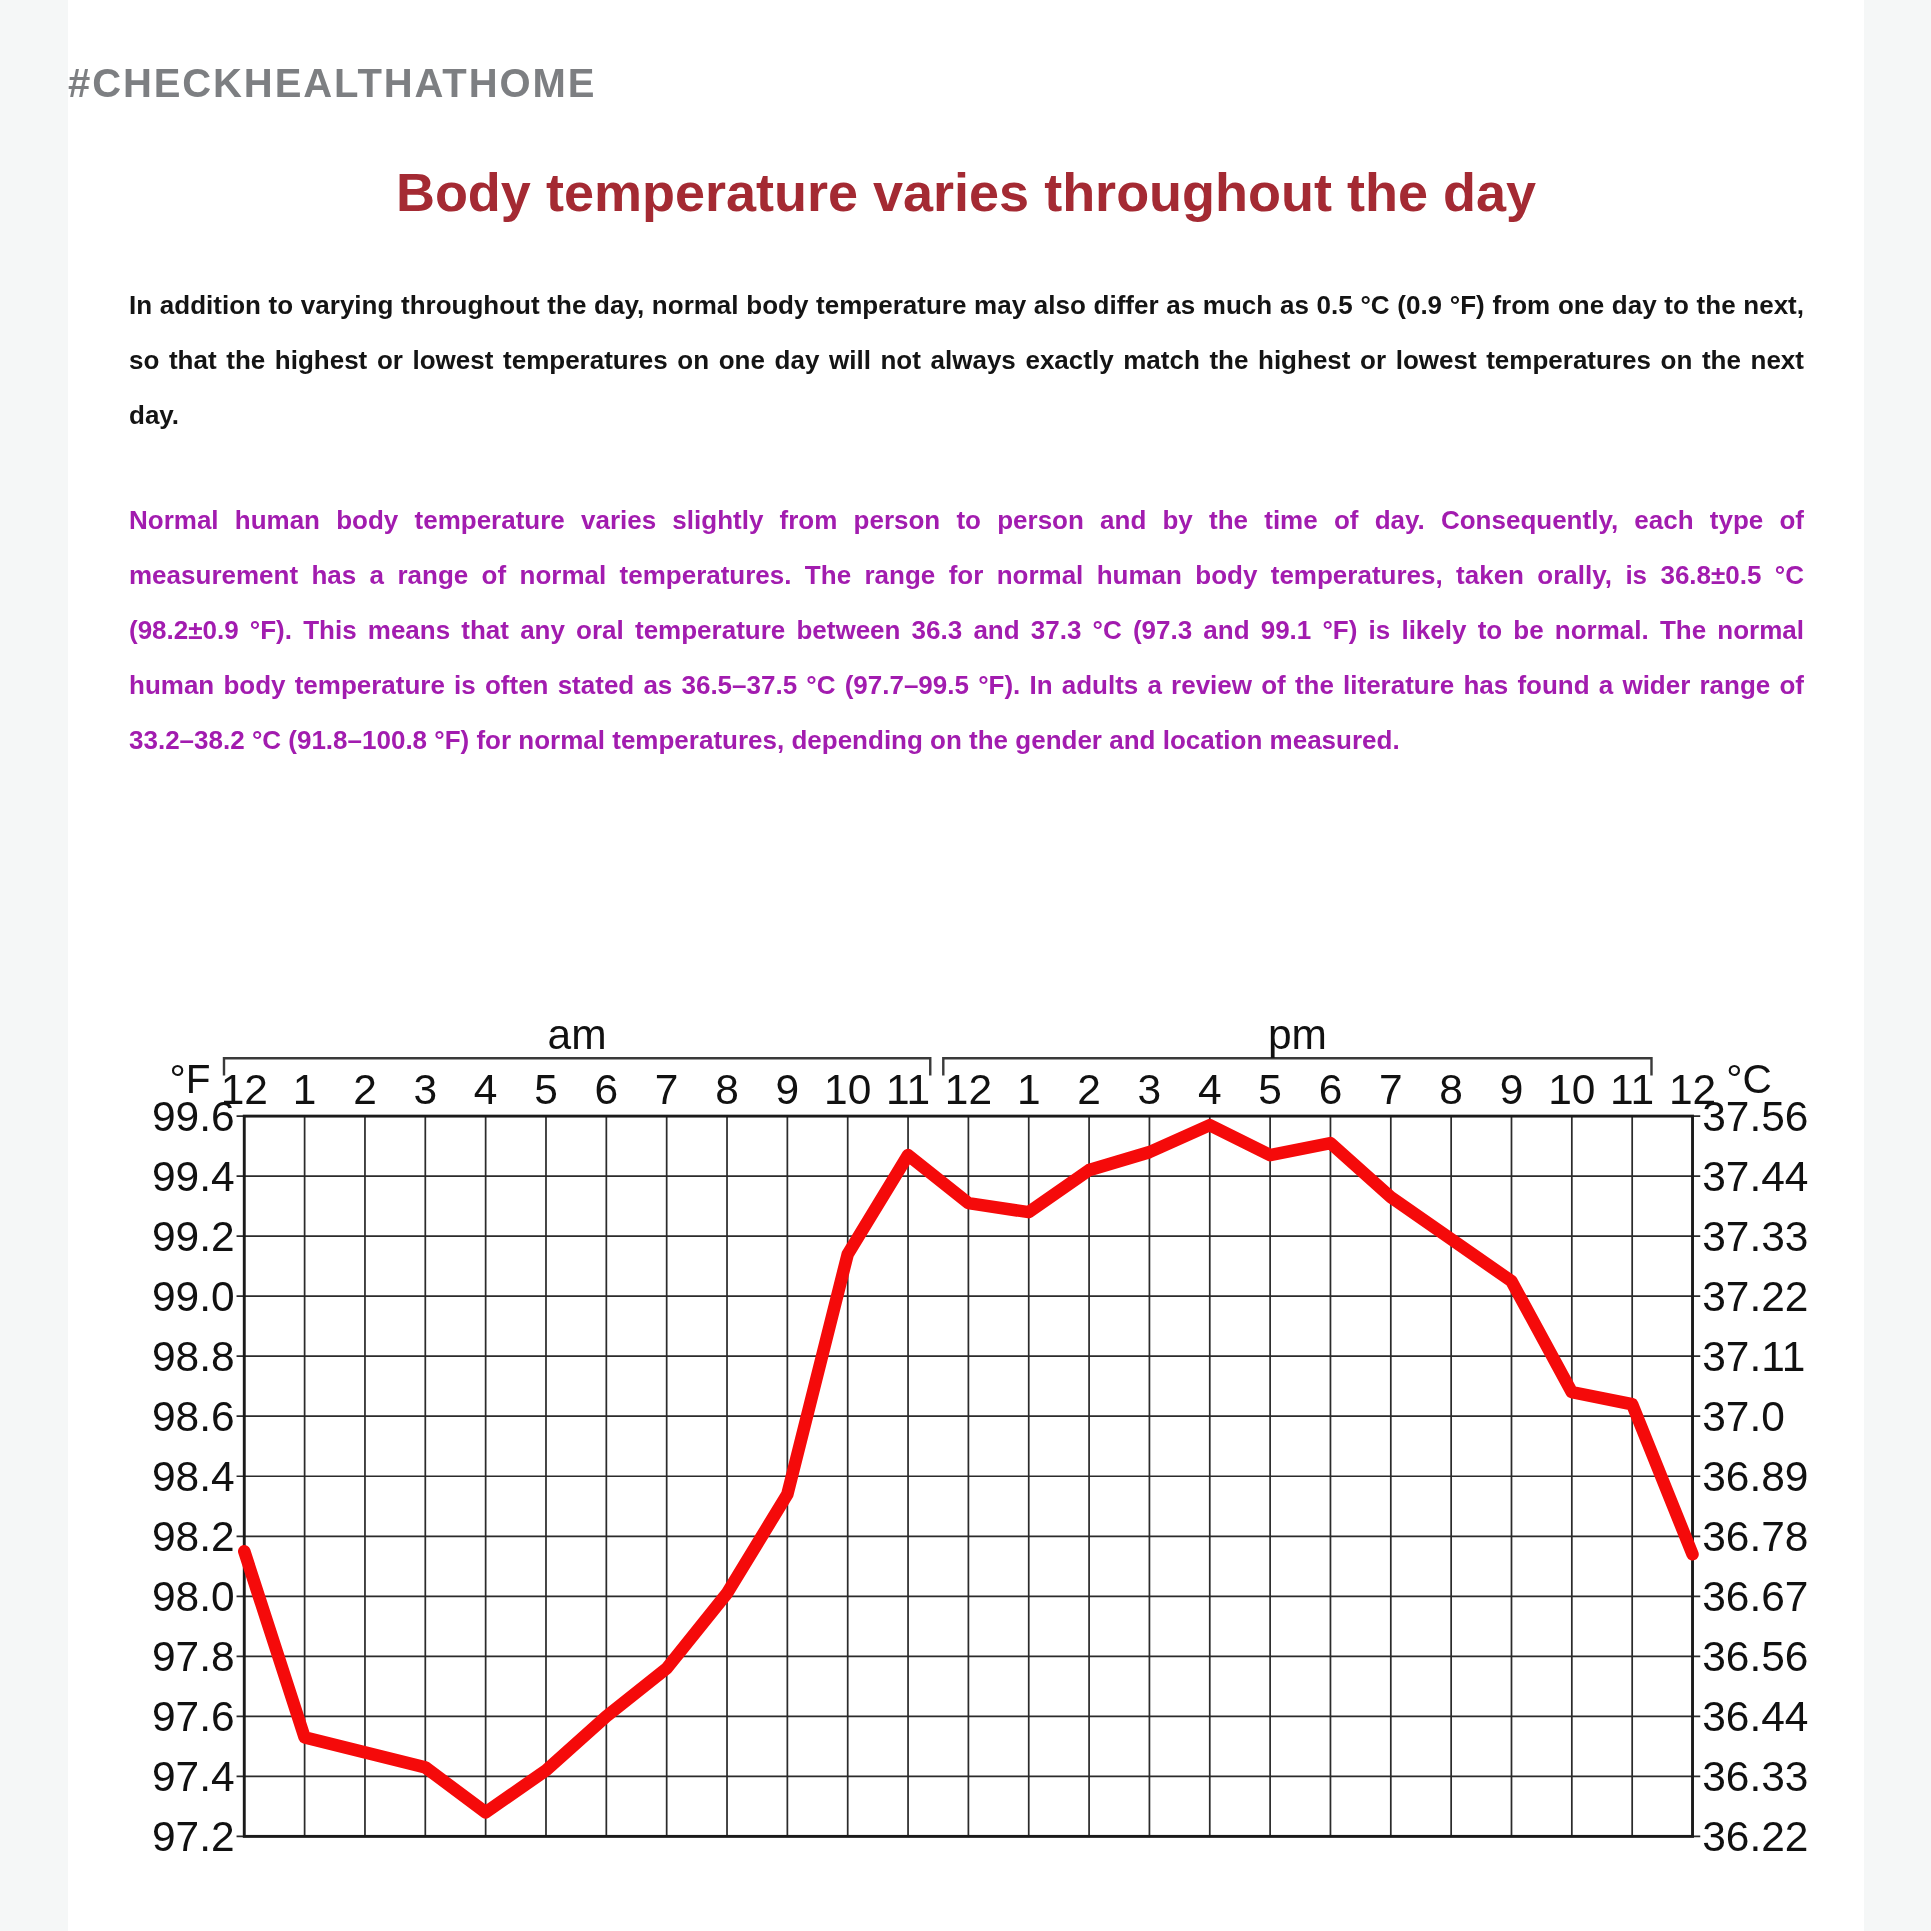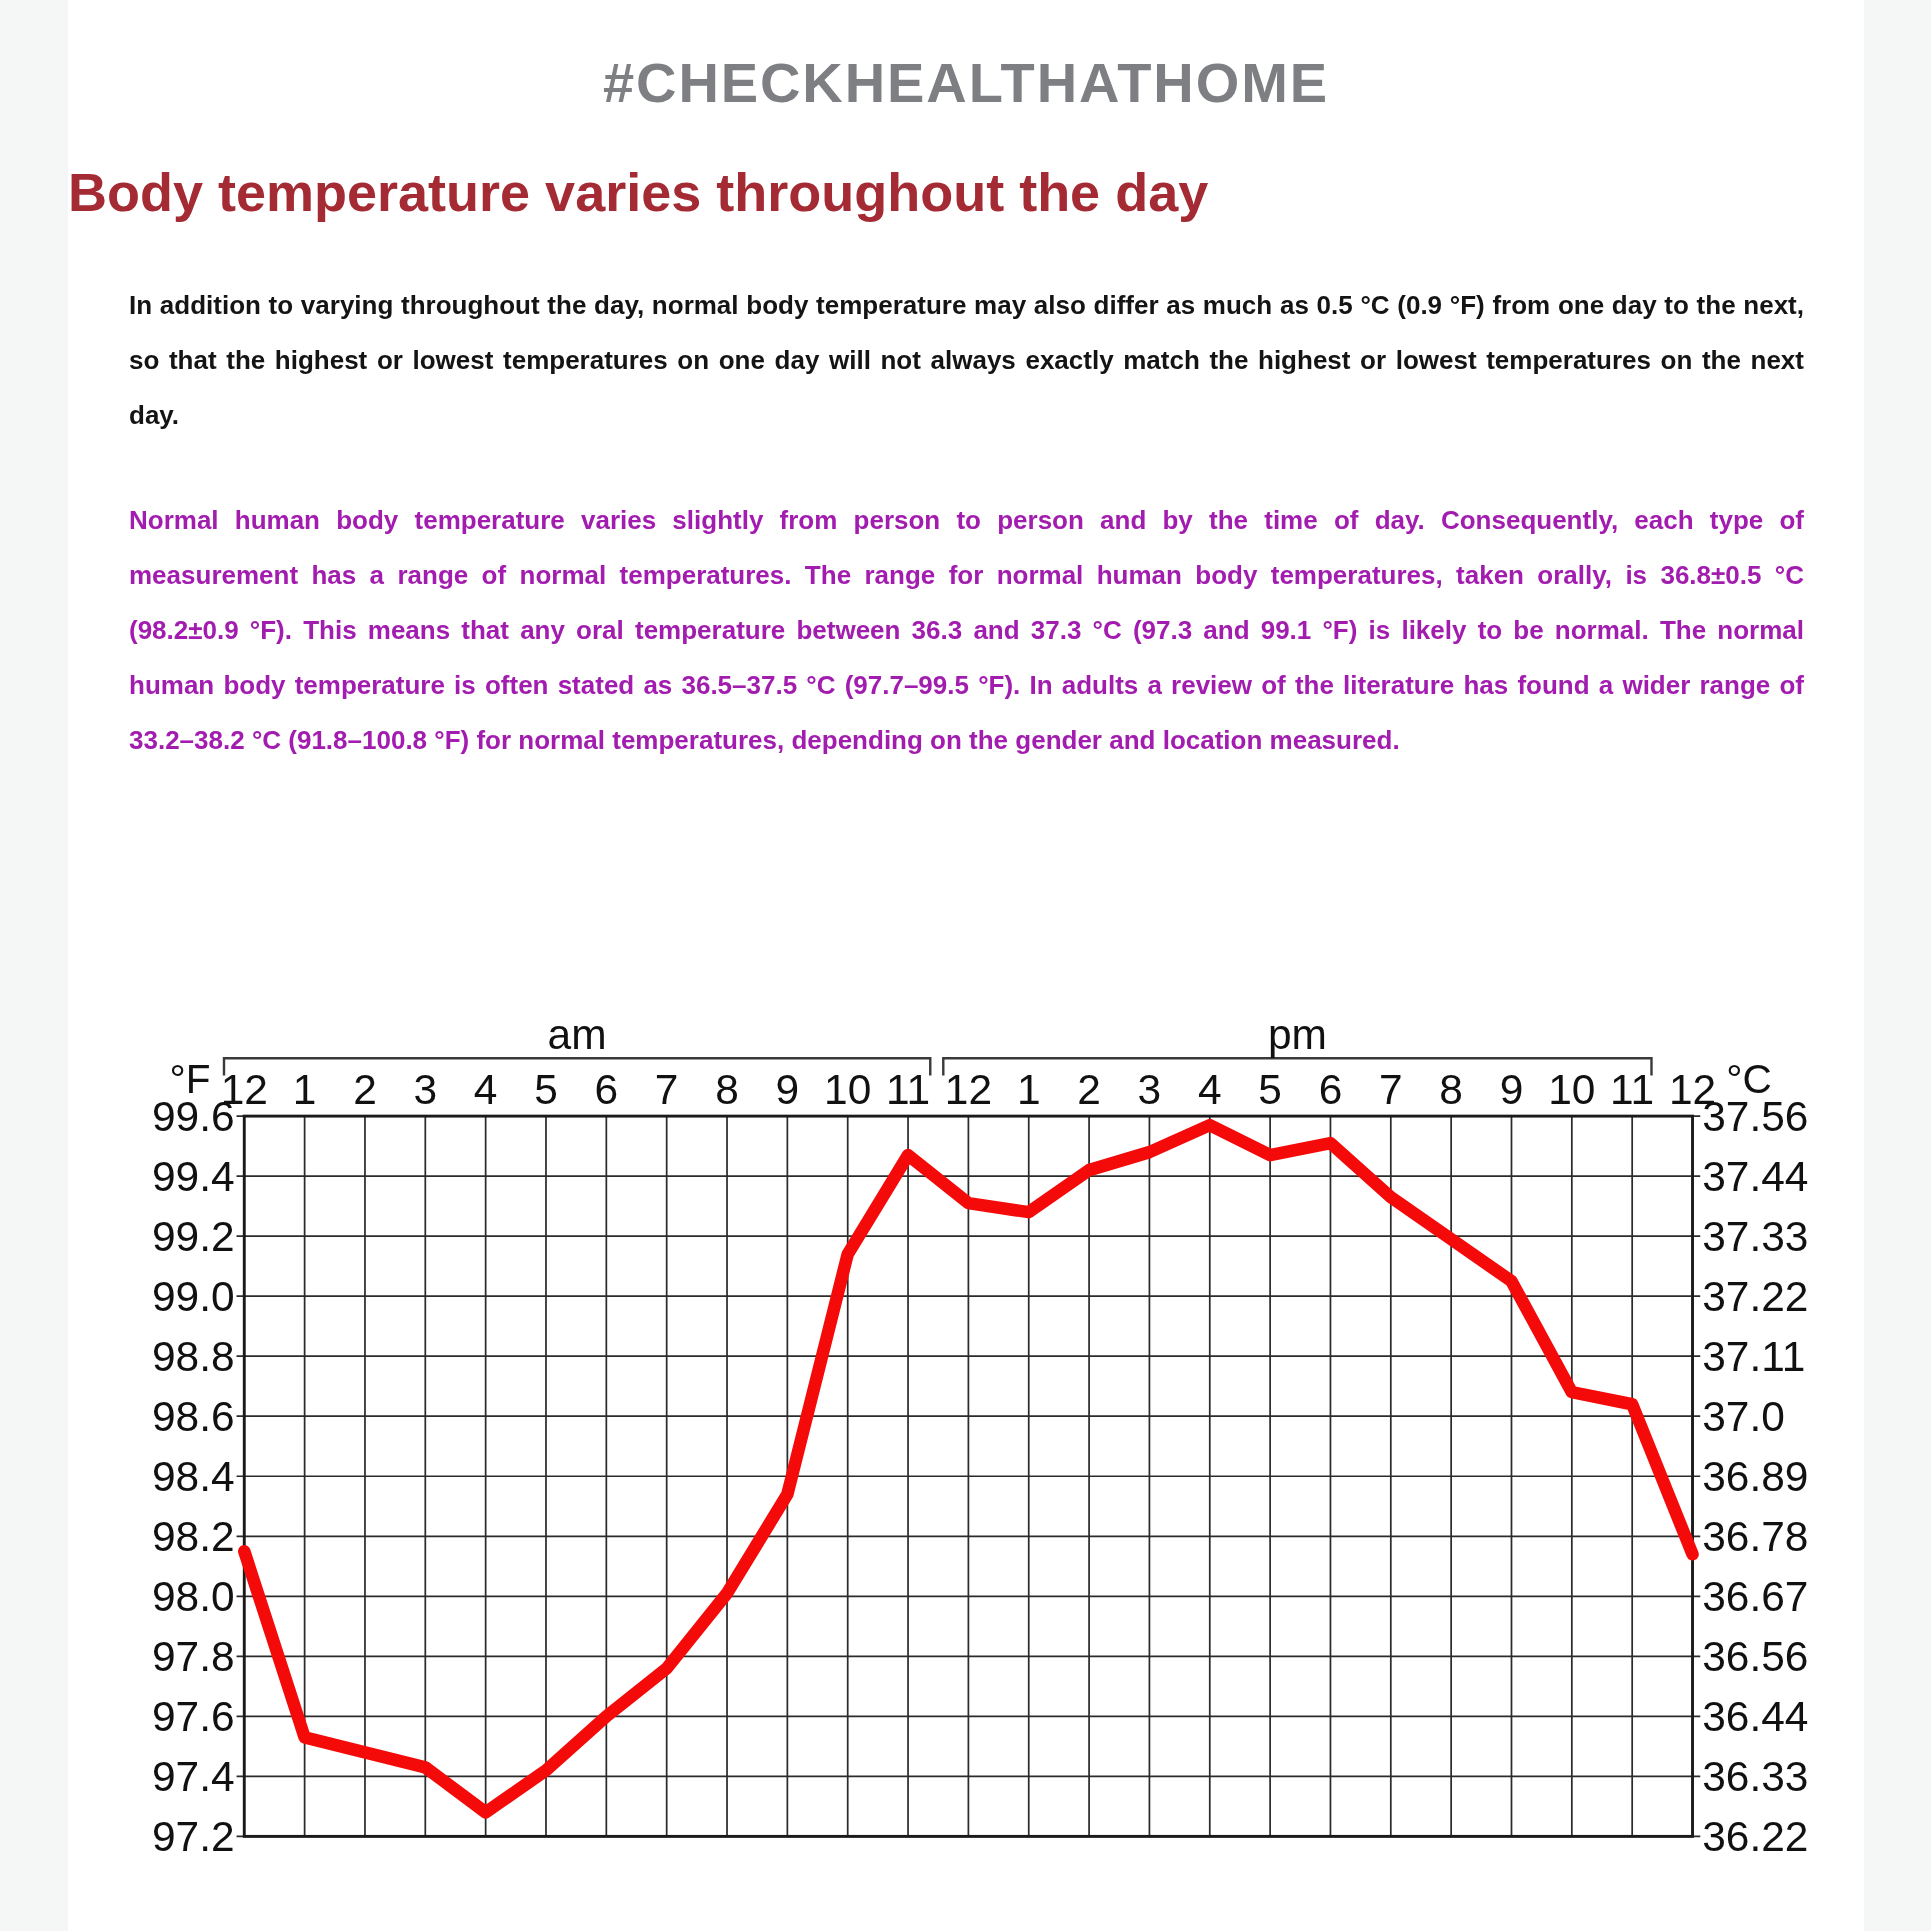--- a/index.html
+++ b/index.html
@@ -7,26 +7,26 @@
     width:1931px;height:1931px;position:relative;
     background:#f5f7f7;
     font-family:"Liberation Sans",sans-serif;
     overflow:hidden;
   }
   .card{
     position:absolute;left:68px;top:0;width:1796px;height:1931px;
     background:#ffffff;
   }
   .hashtag{
-    margin-top:56px;text-align:center;
-    font-size:56px;font-weight:700;letter-spacing:1.9px;
+    margin-top:56px;text-align:left;
+    font-size:40px;font-weight:700;letter-spacing:1.9px;
     color:#7d7f82;line-height:54px;
   }
   .title{
-    margin:48px 0 0 0;
+    margin:48px 0 0 0;text-align:center;
     font-size:54px;font-weight:700;color:#a42a33;line-height:68px;
   }
   .para{
     width:1675px;margin-left:61px;
     font-size:26px;line-height:55px;font-weight:700;
     text-align:justify;text-justify:inter-word;
   }
   .para-black{margin-top:52px;color:#141414;}
   .para-gray{margin-top:50px;color:#a21caf;}
   #chart-svg{position:absolute;left:0;top:0;width:1931px;height:1931px;}

